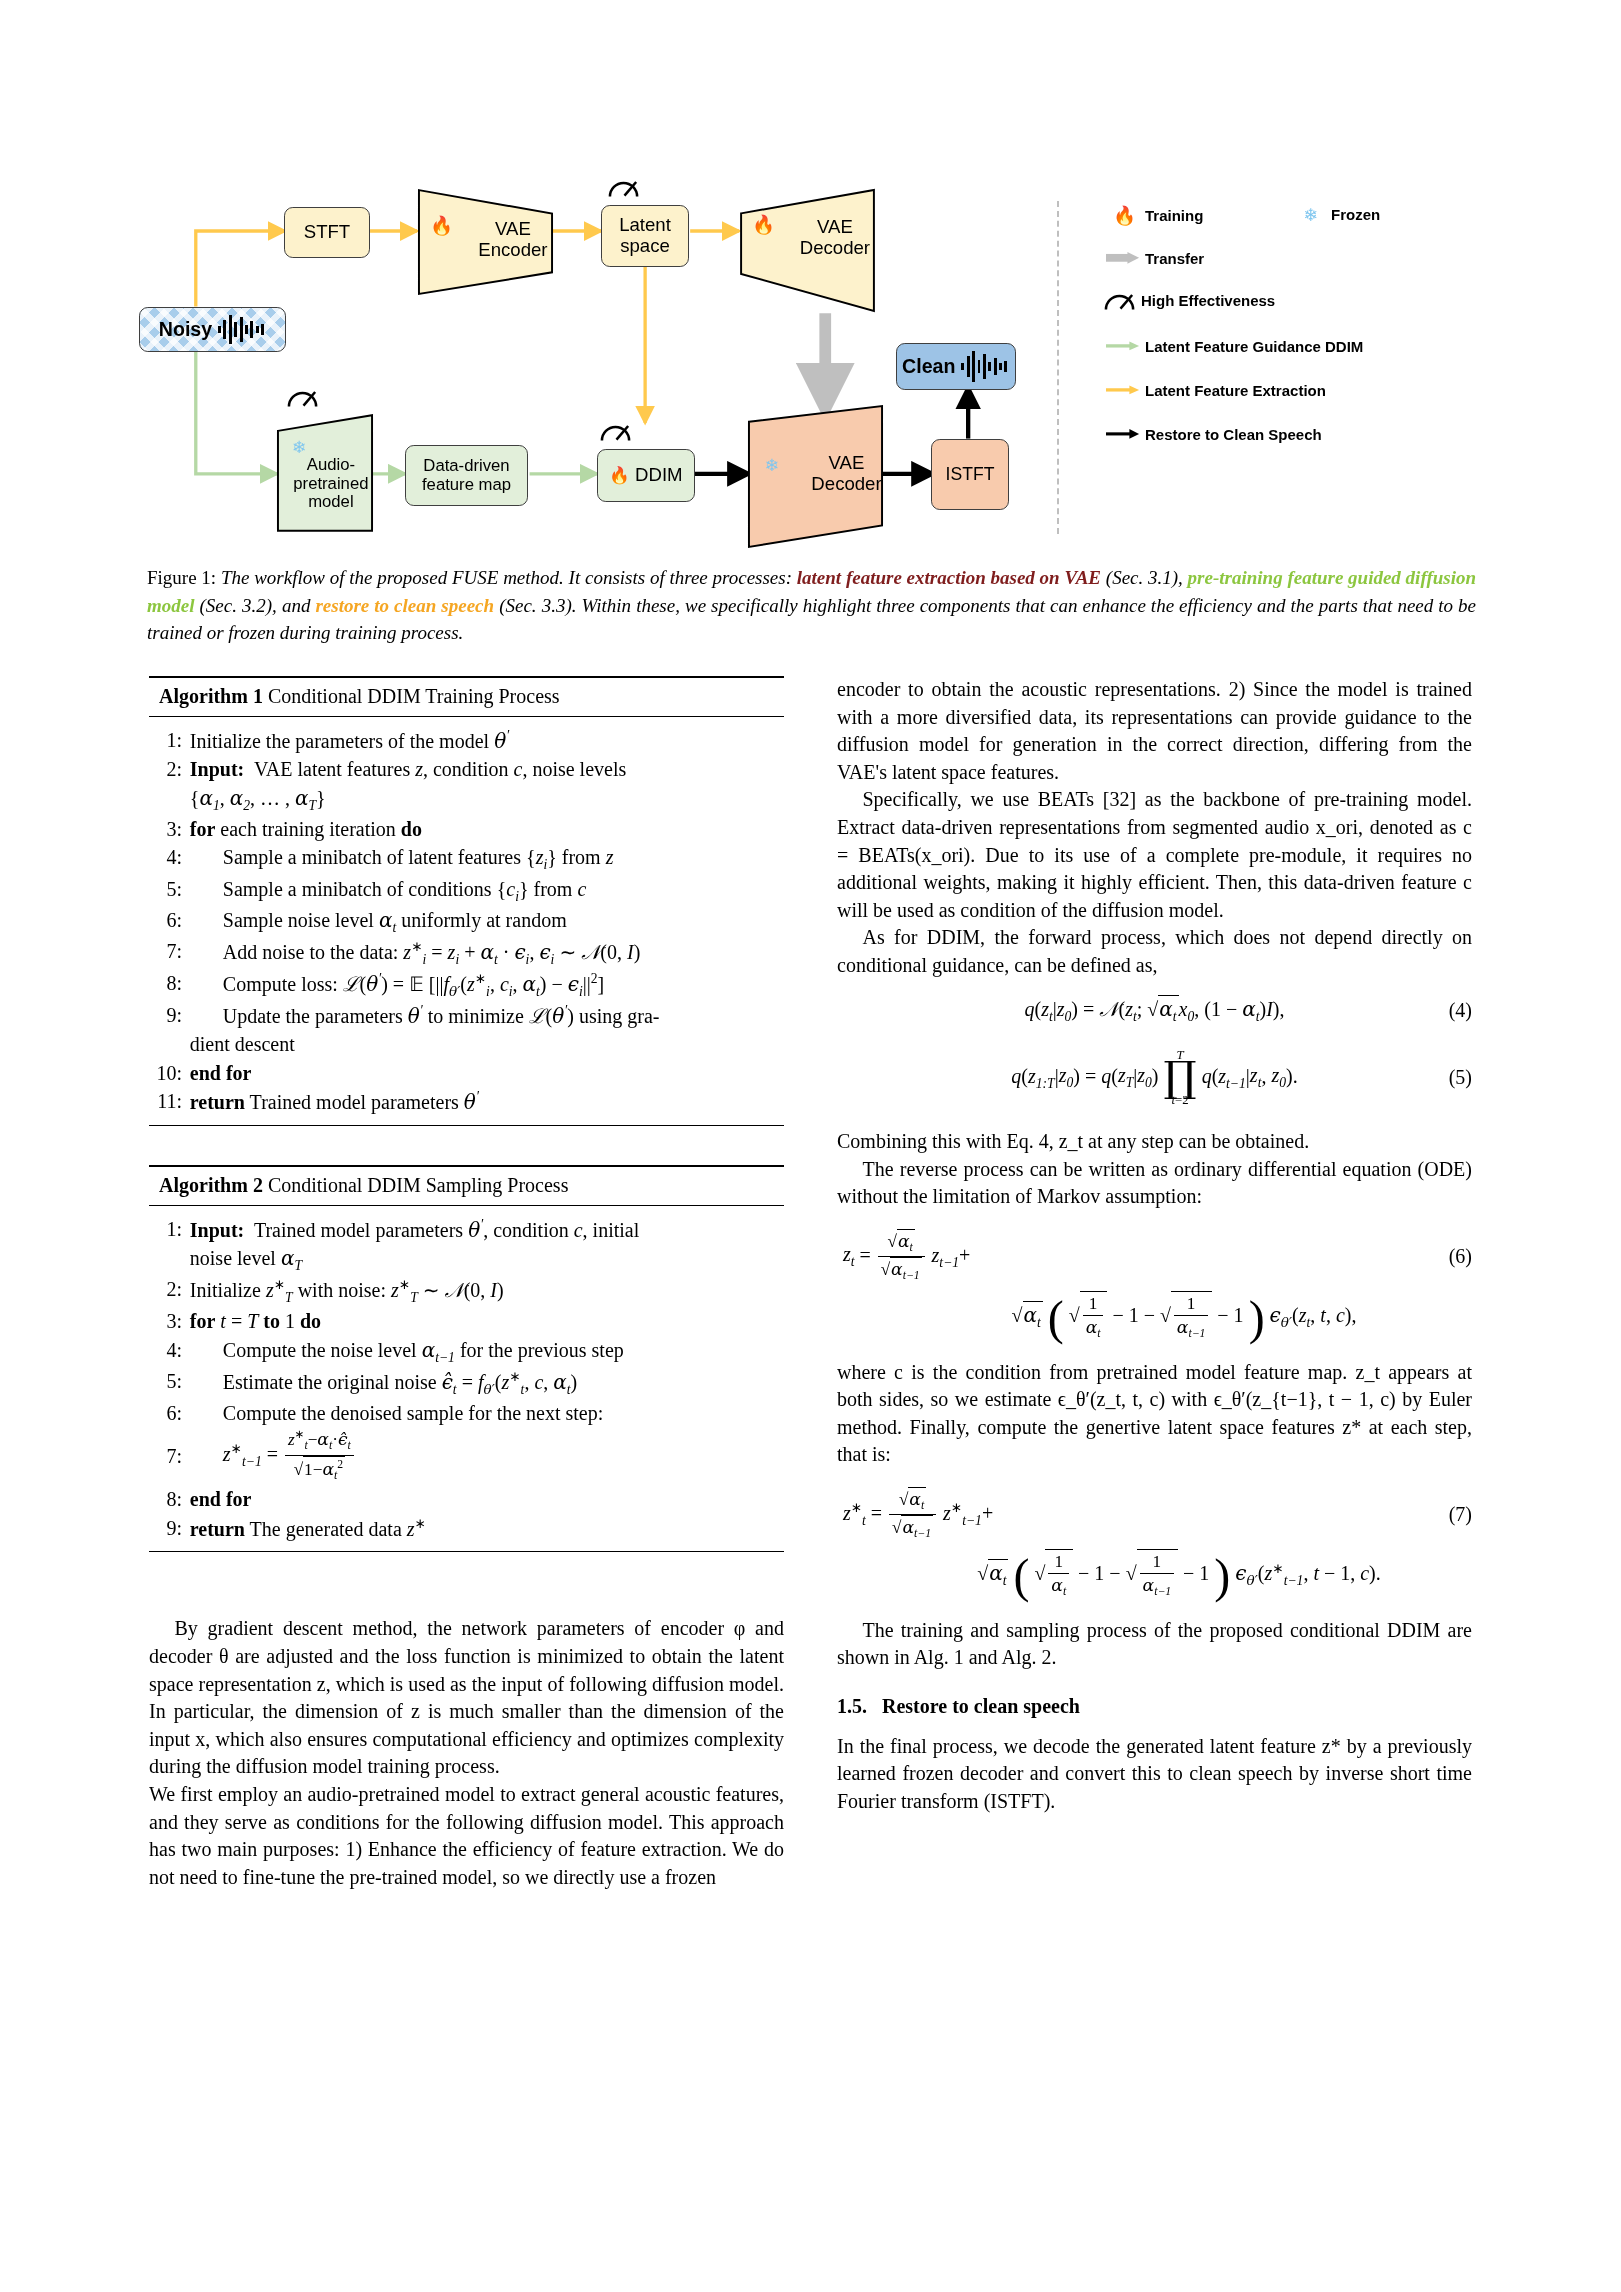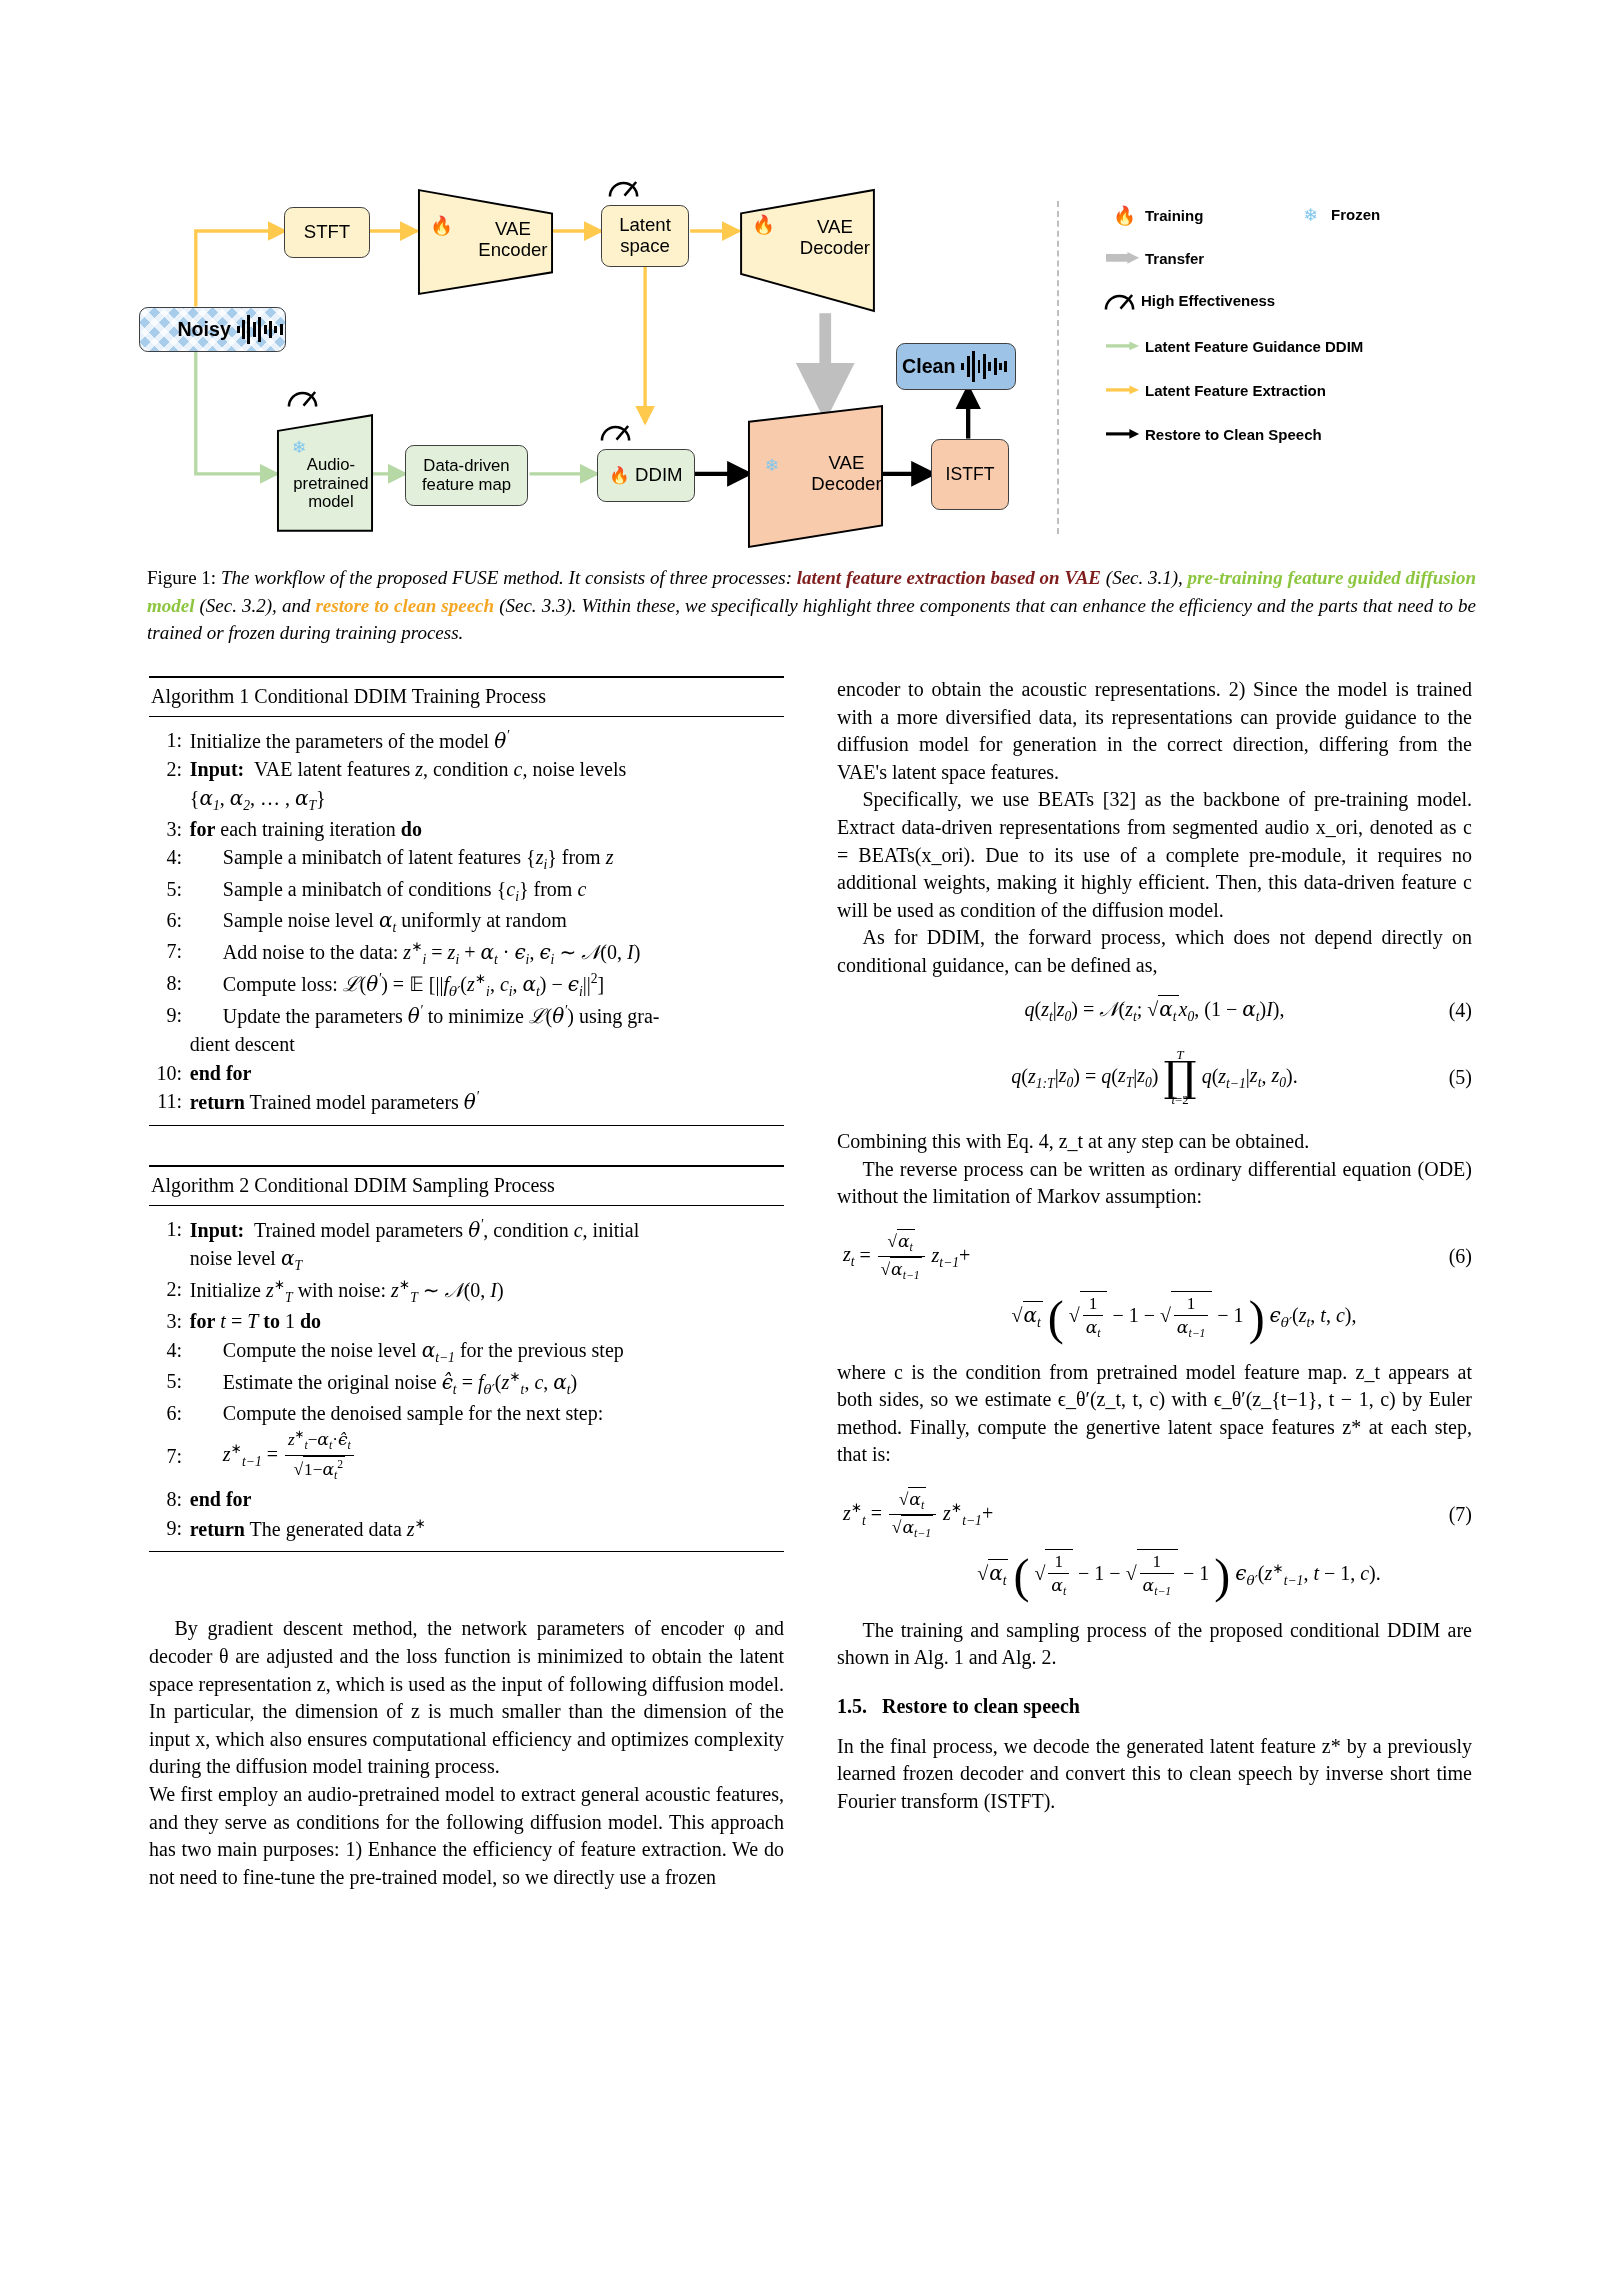--- a/index.html
+++ b/index.html
@@ -75,21 +75,21 @@
   p { margin:0 0 0 0; text-indent:25.5px; }
   p.noind { text-indent:0; }
   .sec-head { font-weight:bold; font-size:20px; margin:21.6px 0 11.8px 0; font-family:"Liberation Serif", serif; }
 
   
   .algo { margin-bottom:5.9px; }
   .algo .rule-top    { border-top:2.2px solid #000; }
   .algo .rule-mid    { border-top:1.2px solid #000; }
   .algo .rule-bottom { border-top:1.2px solid #000; }
   .algo-title { padding:4.9px 0 5.9px 2px; font-size:20px; }
-  .algo-title b { font-weight:normal; }
+  .algo-title b { font-weight:bold;margin-left:8px; }
   .algo-body { padding:8.8px 0 8.8px 0; }
   .ln { display:flex; font-size:20px; line-height:1.42; }
   .ln .num { width:33px; text-align:right; flex:0 0 33px; padding-right:7.8px; }
   .ln .txt { flex:1; }
   .ind1 { padding-left:33px; }
 
   
   .m  { font-style:italic; font-family:"Liberation Serif", serif; }
   .mr { font-style:normal; }
   .gk { font-family:"DejaVu Serif", serif; font-style:italic; }
@@ -154,21 +154,21 @@
 
       <path d="M692,130 L692,212" stroke="#bfbfbf" stroke-width="12" fill="none" marker-end="url(#agr)"></path>
 
       <path d="M558,294 L612,294" stroke="#000" stroke-width="4.4" fill="none" marker-end="url(#ab)"></path>
 
       <path d="M750,294 L800,294" stroke="#000" stroke-width="4.4" fill="none" marker-end="url(#ab)"></path>
 
       <path d="M838,258 L838,208" stroke="#000" stroke-width="4.4" fill="none" marker-end="url(#ab)"></path>
     </svg>
 
-    <div class="node rbox noisybg" style="left:-7.8px; top:121px; width:147px; height:45px; font-size:19.6px; font-weight:bold;justify-content:flex-end;">
+    <div class="node rbox noisybg" style="left:-7.8px; top:121px; width:147px; height:45px; font-size:19.6px; font-weight:bold;">
       <span>Noisy</span>
       <span class="wave">
         <i style="height:7.8px"></i><i style="height:19.6px"></i><i style="height:29px"></i><i style="height:15.7px"></i><i style="height:25.5px"></i><i style="height:9.8px"></i><i style="height:17.6px"></i><i style="height:6.9px"></i><i style="height:11.8px"></i>
       </span>
     </div>
 
     <div class="node rbox yellow" style="left:137px; top:20.6px; width:86px; height:51px; font-size:18.6px;">
       <span>STFT</span>
     </div>
 

